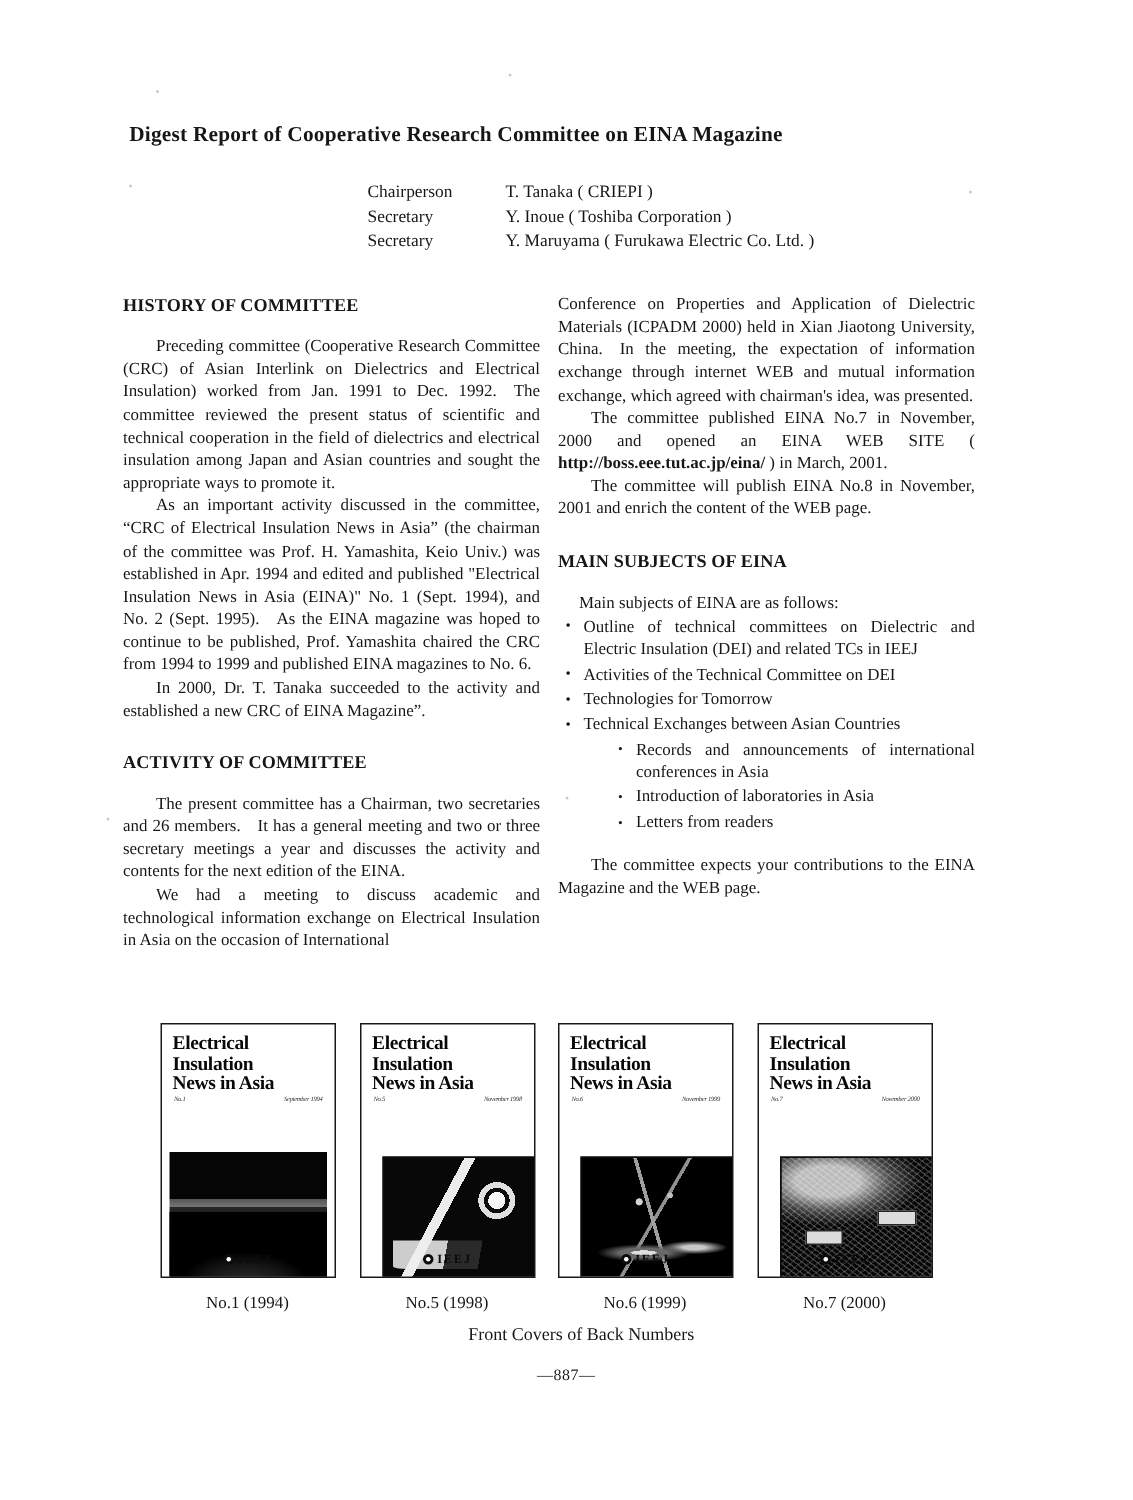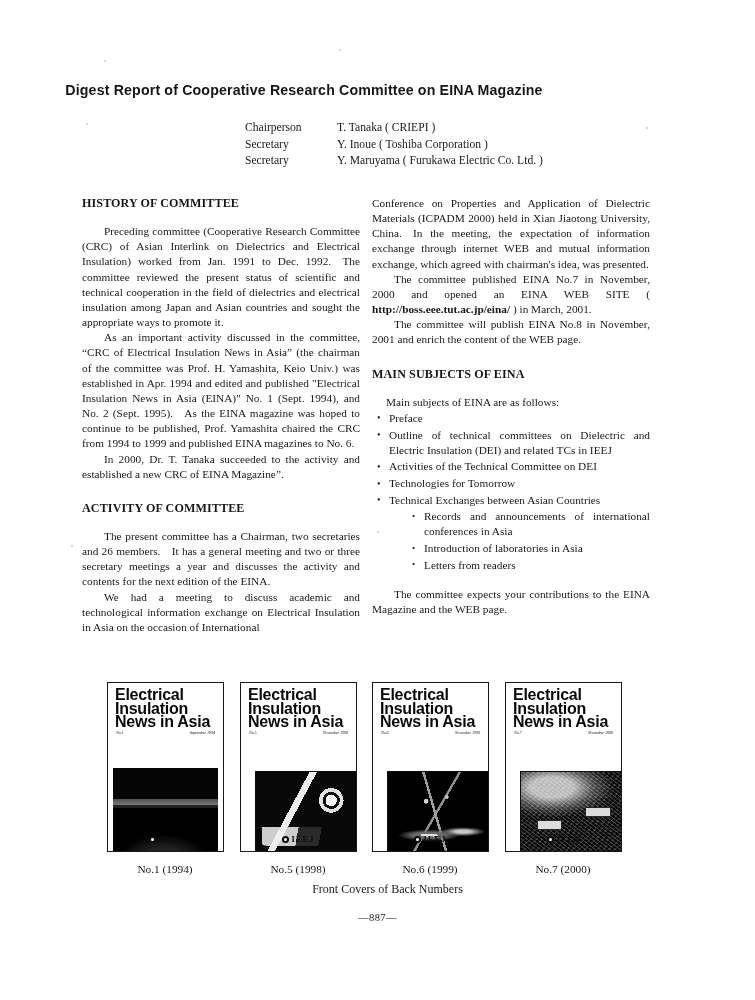--- a/index.html
+++ b/index.html
@@ -25,21 +25,21 @@
   
   .doc-title {
     position: absolute;
     left: 0;
     top: 82px;
     width: 608px;
     text-align: center;
     font-size: 14.2px;
     font-weight: bold;
     letter-spacing: 0.15px;
-    font-family: Liberation Sans, sans-serif;
+    font-family: Liberation Serif, serif;
   }
 
   .people {
     position: absolute;
     left: 245px;
     top: 120px;
     font-size: 11.6px;
     line-height: 16.5px;
   }
   .people-row {
@@ -136,23 +136,23 @@
     overflow: hidden;
   }
   .cover-inner {
     position: absolute;
     left: 5px;
     top: 5px;
     right: 5px;
     bottom: 5px;
   }
   .cover-title {
-    font-family: Liberation Sans, sans-serif;
+    font-family: Liberation Serif, serif;
     font-weight: bold;
-    font-size: 16px;
+    font-size: 13px;
     line-height: 13.6px;
     letter-spacing: -0.25px;
     color: #0d0d0d;
     padding-left: 2px;
   }
   .cover-meta {
     display: flex;
     justify-content: space-between;
     font-size: 4.4px;
     padding: 0 3px 0 3px;
@@ -356,21 +356,20 @@
 
   <div class="col col-right">
     <p class="para" style="text-indent:0">Conference on Properties and Application of Dielectric Materials (ICPADM 2000) held in Xian Jiaotong University, China. In the meeting, the expectation of information exchange through internet WEB and mutual information exchange, which agreed with chairman's idea, was presented.</p>
     <p class="para">The committee published EINA No.7 in November, 2000 and opened an EINA WEB SITE ( <b>http://boss.eee.tut.ac.jp/eina/</b> ) in March, 2001.</p>
     <p class="para">The committee will publish EINA No.8 in November, 2001 and enrich the content of the WEB page.</p>
 
     <h2 class="section spaced-top">MAIN SUBJECTS OF EINA</h2>
     <p class="lead-line">Main subjects of EINA are as follows:</p>
 
     <ul class="bul">
-      <li>Preface</li>
       <li>Outline of technical committees on Dielectric and Electric Insulation (DEI) and related TCs in IEEJ</li>
       <li>Activities of the Technical Committee on DEI</li>
       <li>Technologies for Tomorrow</li>
       <li>
         <span>Technical Exchanges between Asian Countries</span>
         <ul class="bul sub">
           <li>Records and announcements of international conferences in Asia</li>
           <li>Introduction of laboratories in Asia</li>
           <li>Letters from readers</li>
         </ul>

